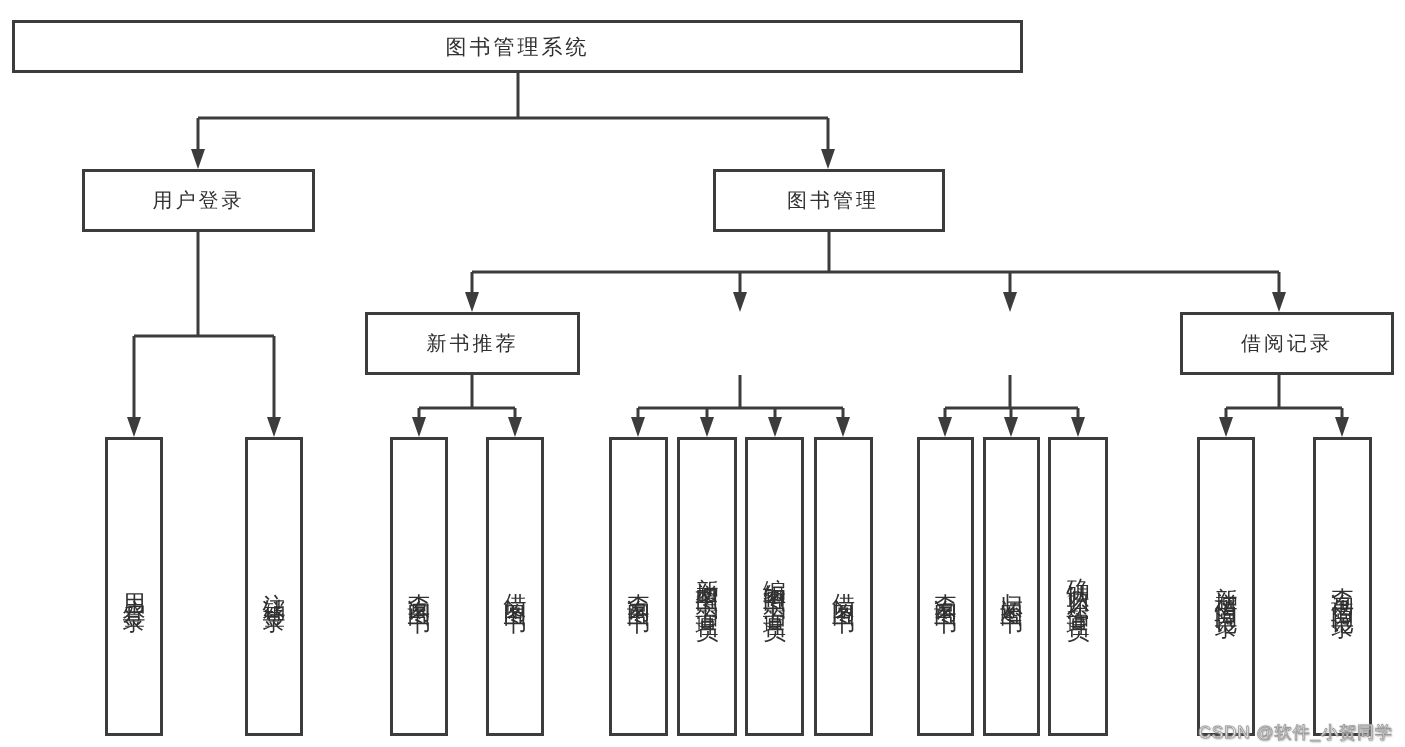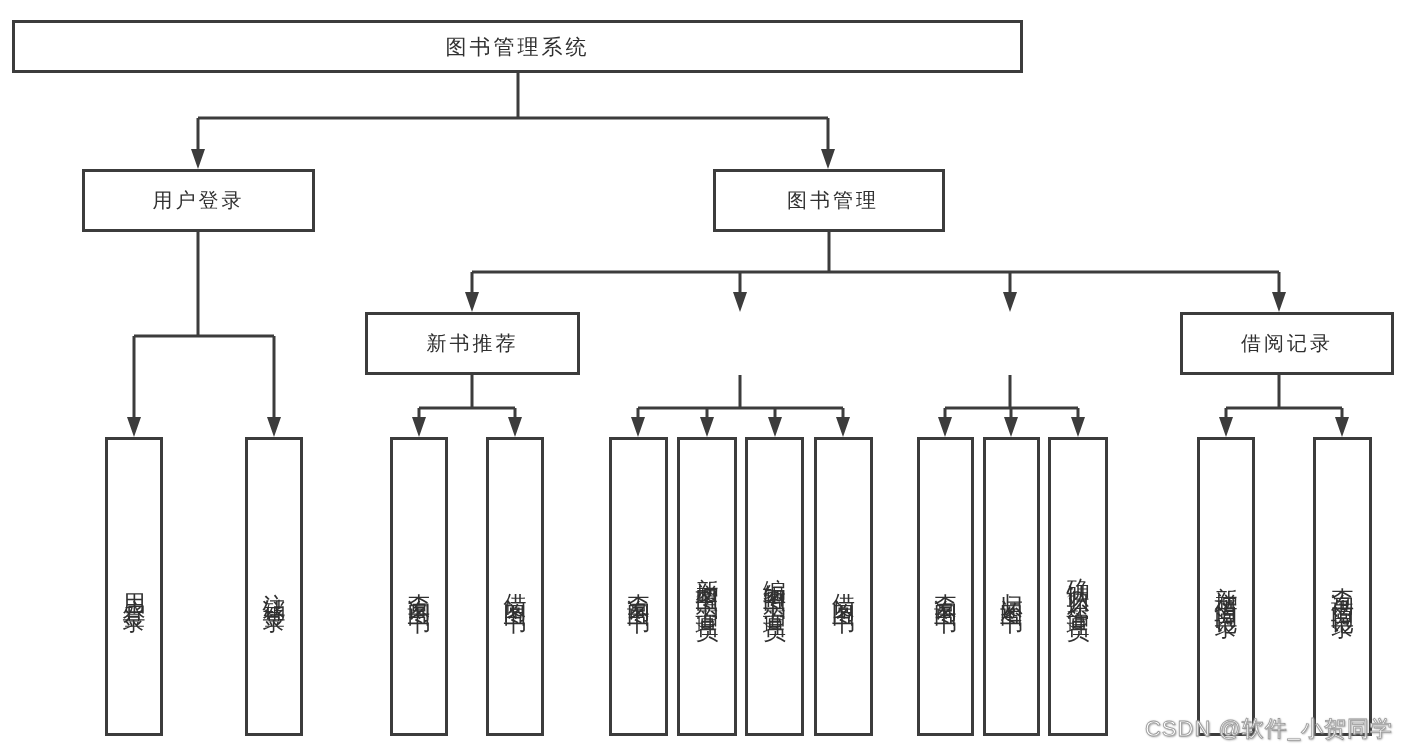--- a/index.html
+++ b/index.html
@@ -25,21 +25,21 @@
   .vbox{
     writing-mode:vertical-rl;
     text-orientation:mixed;
     font-size:23px;
     letter-spacing:6px;
     line-height:1.0;
   }
   .watermark{
     position:absolute;
     right:12px;bottom:3px;
-    font-size:22px;
+    font-size:17px;
     letter-spacing:1px;
     color:#ffffff;
     -webkit-text-stroke:0.8px #9a9a9a;
     text-shadow:0 0 2px #aaaaaa,1px 1px 2px #999999;
     white-space:nowrap;
   }
 </style>
 </head>
 <body>
 

